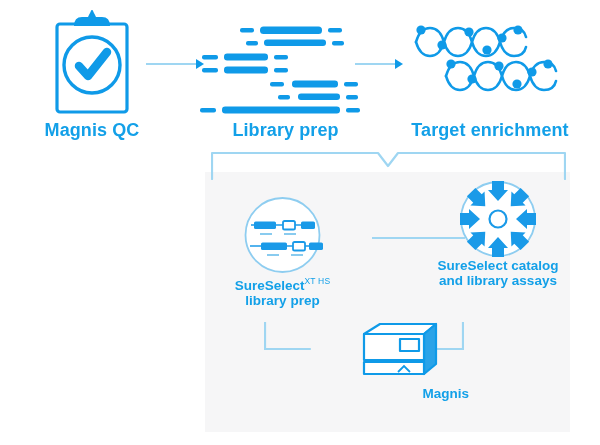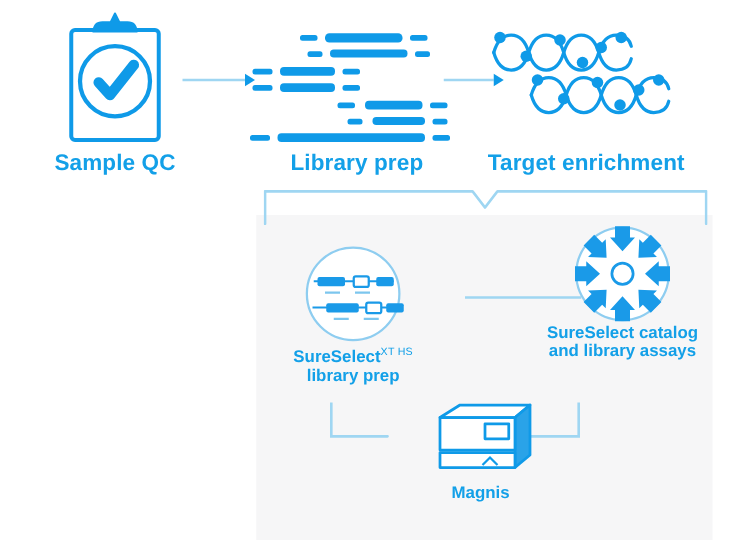--- a/index.html
+++ b/index.html
@@ -25,21 +25,21 @@
   .step{position:absolute;text-align:center;}
   .step-label{
     color:#13a0e8;
     font-size:18px;
     font-weight:bold;
     white-space:nowrap;
     letter-spacing:0.1px;
   }
   #step-sampleqc{left:12px;top:10px;width:160px;}
   #step-libprep{left:198px;top:10px;width:175px;}
-  #step-target{left:369px;top:10px;width:200px;}
+  #step-target{left:390px;top:10px;width:200px;}
 
   .icon-box{height:110px;position:relative;}
 
   
   .arrow{position:absolute;height:10px;}
   .arrow .shaft{
     position:absolute;left:0;top:4px;height:2px;
     background:#9fd6f2;
   }
   .arrow .head{
@@ -64,21 +64,21 @@
   .node-label{
     color:#13a0e8;
     font-size:13.5px;
     font-weight:bold;
     line-height:15px;
     white-space:nowrap;
   }
   .node-label sup{font-size:8.5px;font-weight:normal;vertical-align:super;letter-spacing:0.2px;}
   #node-libprep{left:205px;top:196px;width:155px;}
   #node-assays{left:418px;top:180px;width:160px;}
-  #node-magnis{left:312px;top:320px;width:145px;}
+  #node-magnis{left:324px;top:320px;width:145px;text-align:right;}
   .node .circle-wrap{height:78px;position:relative;}
 
   .connector{
     position:absolute;
     left:372px;top:237px;
     width:93px;height:2px;
     background:#9fd6f2;
   }
 
   .legs{position:absolute;left:264px;top:322px;width:200px;height:40px;}
@@ -97,21 +97,21 @@
     <div class="icon-box">
       <svg width="160" height="110" viewBox="0 0 160 110">
         <g fill="none" stroke="#0f9ae8" stroke-width="3.2">
           <rect x="45" y="14" width="70" height="88" rx="3"></rect>
         </g>
         <path d="M62 16 q0 -9 8 -9 h6 q4 -8 4 -8 q0 0 4 8 h6 q8 0 8 9 z" fill="#0f9ae8"></path>
         <circle cx="80" cy="55" r="28" fill="none" stroke="#0f9ae8" stroke-width="3.4"></circle>
         <path d="M67 56 l9 10 l19 -24" fill="none" stroke="#0f9ae8" stroke-width="8.5" stroke-linecap="round" stroke-linejoin="round"></path>
       </svg>
     </div>
-    <div class="step-label">Sample QC</div>
+    <div class="step-label">Magnis QC</div>
   </div>
 
   <div class="arrow" id="arrow-1">
     <div class="shaft"></div>
     <div class="head"></div>
   </div>
 
   <div class="step" id="step-libprep">
     <div class="icon-box">
       <svg width="175" height="110" viewBox="0 0 175 110">

